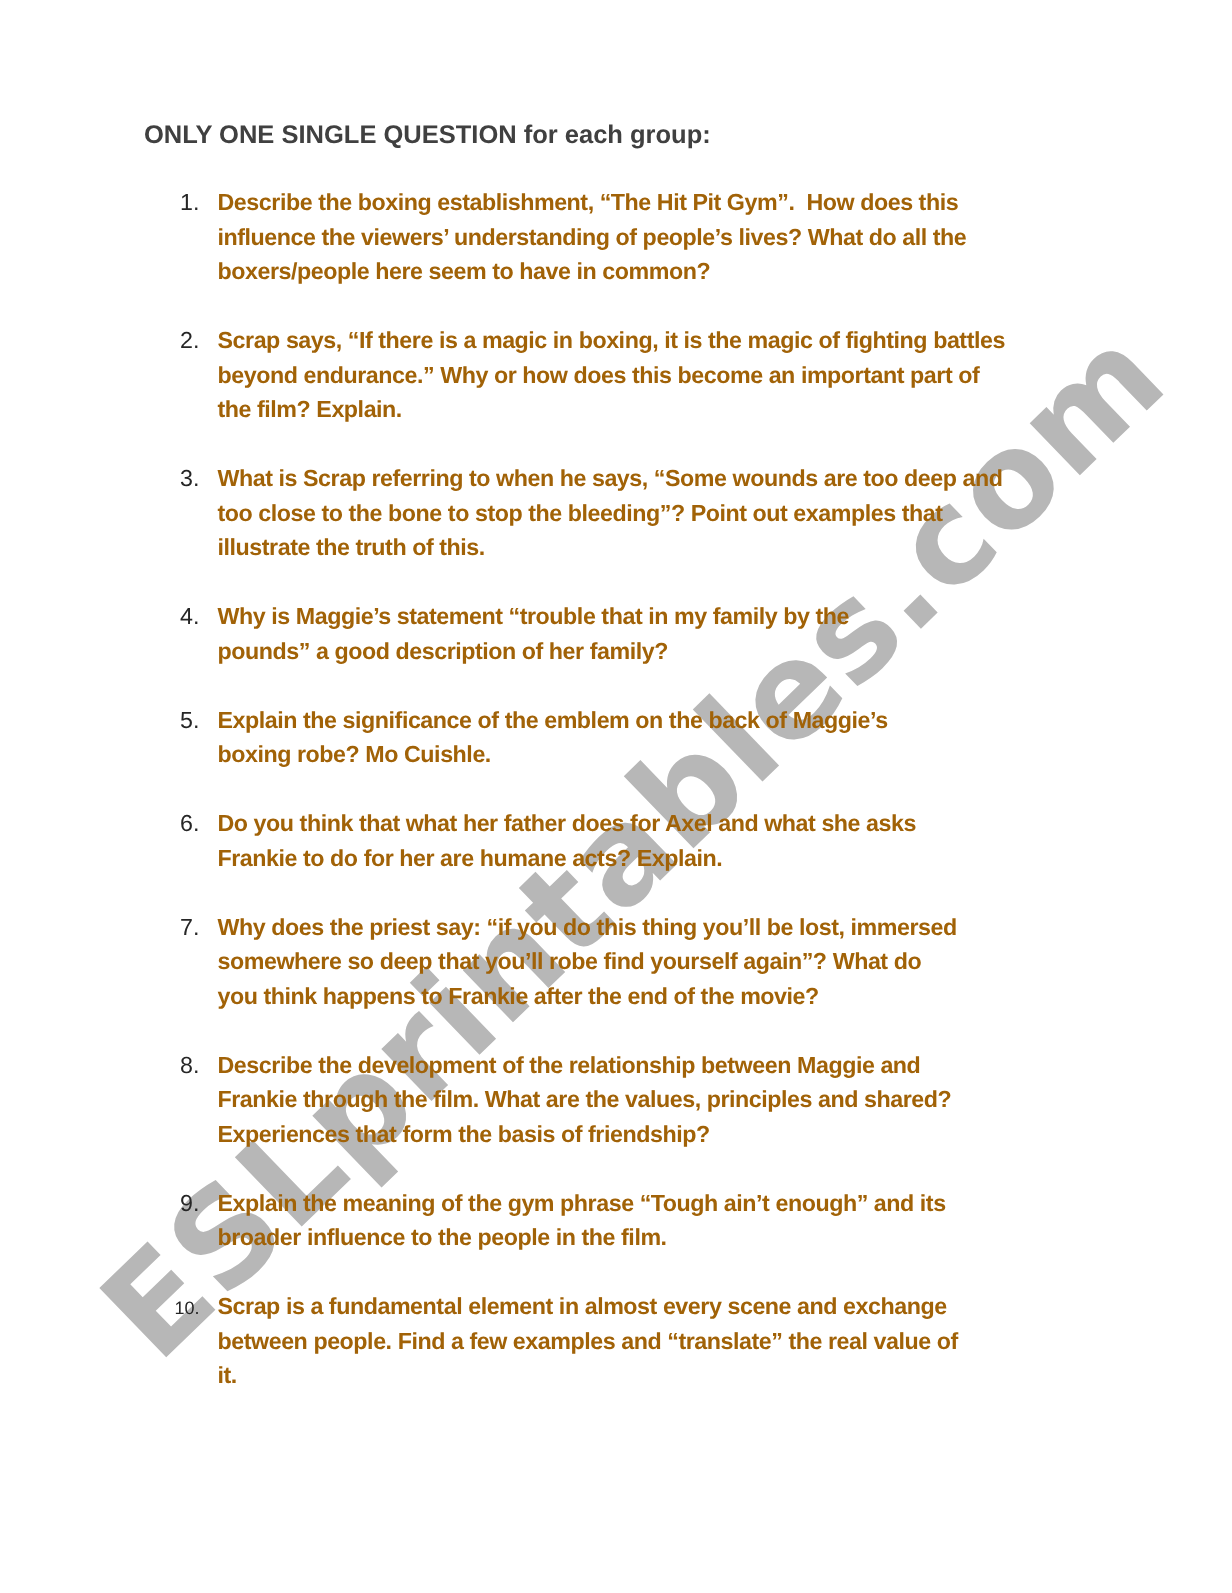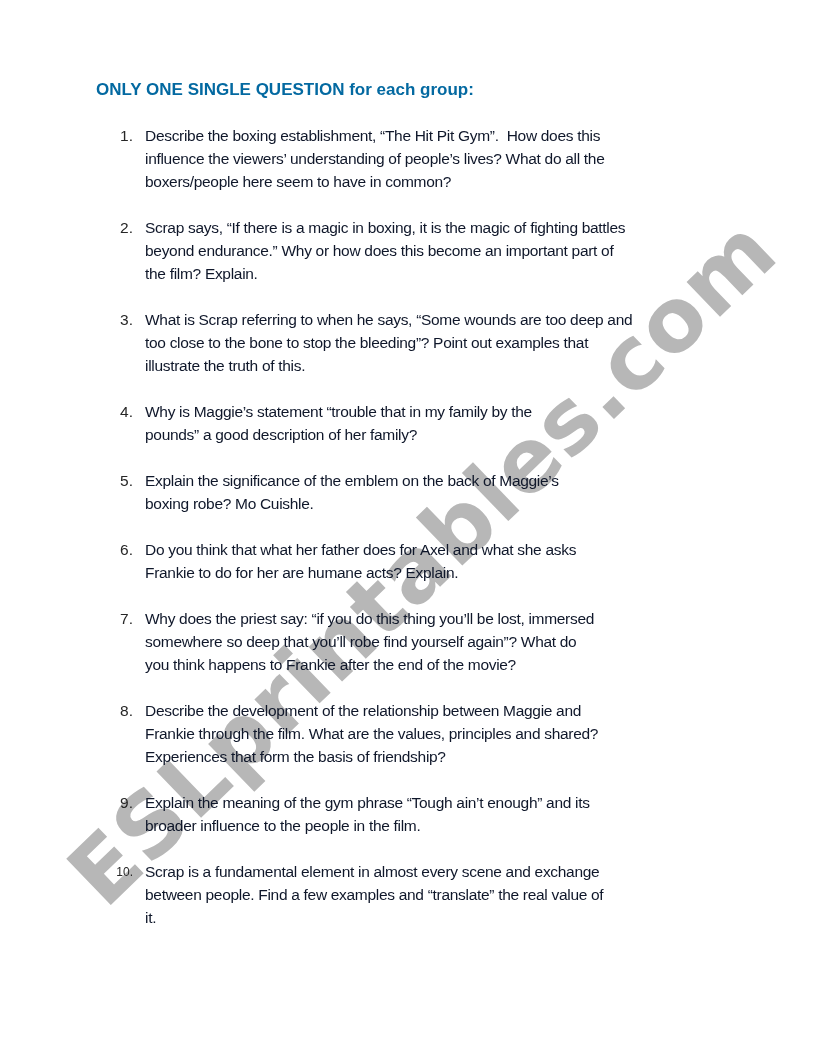--- a/index.html
+++ b/index.html
@@ -32,21 +32,21 @@
   .content {
     position: relative;
     z-index: 1;
     padding: 78px 55px 0 96px;
   }
   .title {
     margin: 0 0 23px 0;
     font-size: 17px;
     font-weight: bold;
     line-height: 23px;
-    color: #0369a1;
+    color: #404040;
     white-space: pre-wrap;
   }
   ol.questions {
     list-style: none;
     margin: 0;
     padding: 0;
   }
   ol.questions li {
     display: flex;
     align-items: flex-start;
@@ -64,22 +64,23 @@
     font-size: 12px;
     line-height: 23px;
     padding-top: 1px;
   }
   .qtext {
     margin-left: 12px;
     width: 625px;
     font-size: 15.5px;
     line-height: 23px;
     letter-spacing: -0.3px;
-    color: #0f172a;
+    color: #a16207;
     white-space: pre-wrap;
+    font-weight: bold;
   }
 </style>
 </head>
 <body>
 
 <div class="page">
 
   <div class="watermark">ESLprintables.com</div>
 
   <div class="content">

